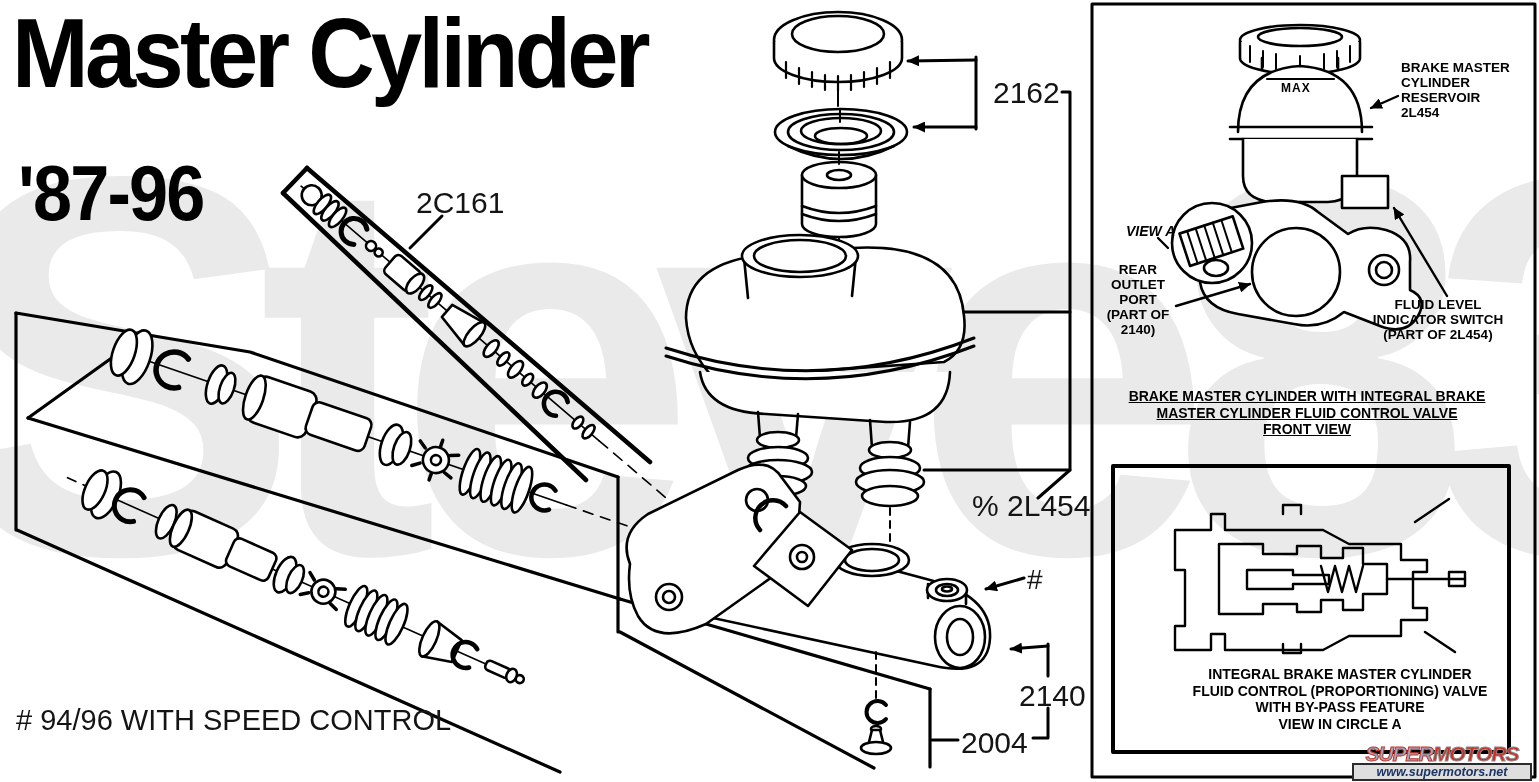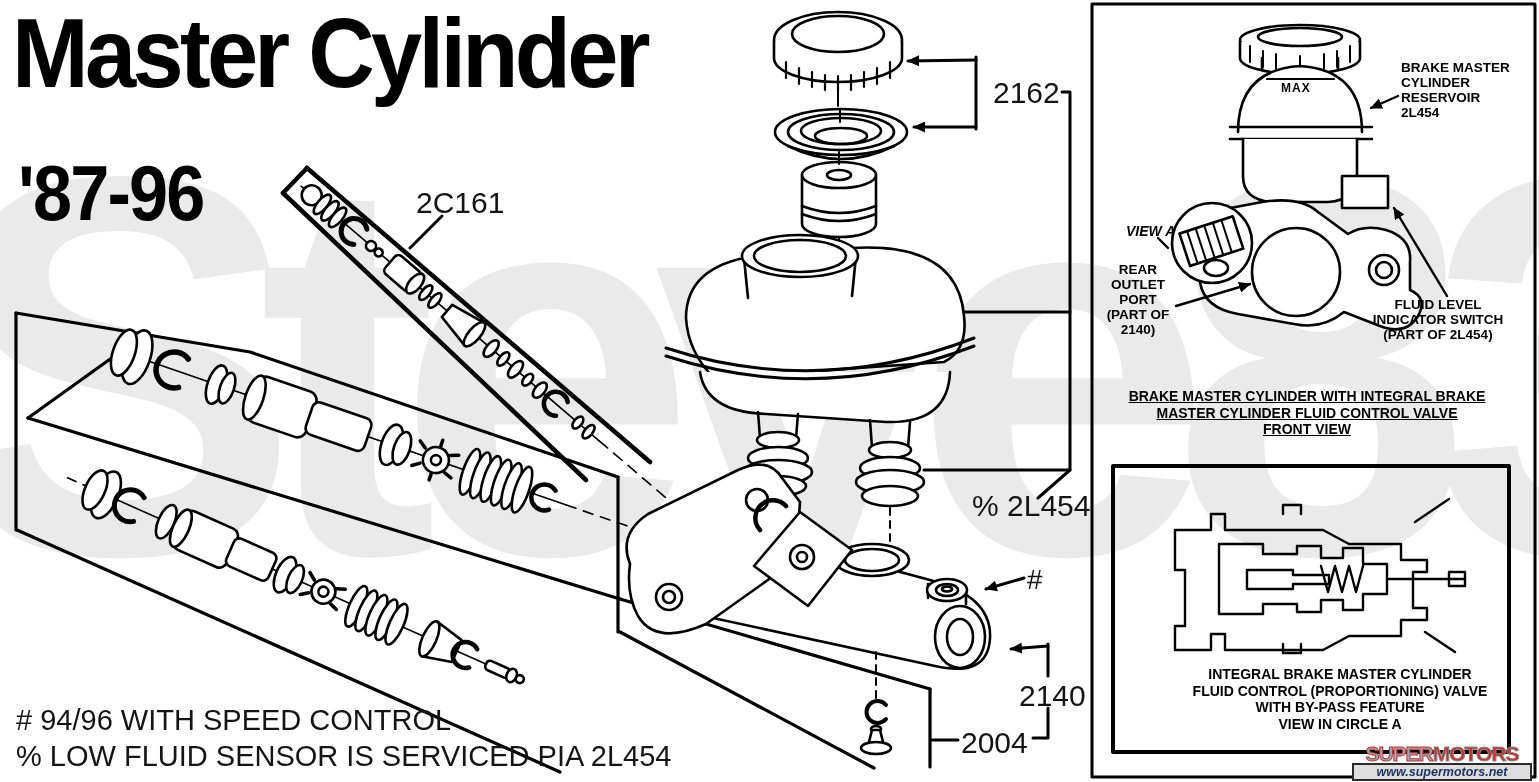--- a/index.html
+++ b/index.html
@@ -30,21 +30,21 @@
   .cap{font-weight:bold;font-size:13.5px;line-height:1.12;white-space:pre-line;}
   #t-max{left:1281px;top:81px;font-size:12px;font-weight:bold;letter-spacing:1px;}
   #t-resv{left:1401px;top:60px;width:125px;text-align:left;}
   #t-viewa{left:1126px;top:223px;font-size:14px;font-weight:bold;font-style:italic;}
   #t-rear{left:1098px;top:262px;width:80px;text-align:center;}
   #t-switch{left:1352px;top:297px;width:172px;text-align:center;}
   #t-front{left:1100px;top:388px;width:414px;text-align:center;font-size:14px;line-height:1.18;text-decoration:underline;}
   #t-valve{left:1112px;top:666px;width:456px;text-align:center;font-size:14px;line-height:1.18;}
   
   #logo{left:1352px;top:743px;width:180px;z-index:3;}
-  #logo .row1{display:flex;justify-content:center;font-weight:bold;
+  #logo .row1{display:flex;justify-content:center;font-style:italic;font-weight:bold;
               font-size:21px;letter-spacing:-1px;line-height:1;}
   #logo .sup{color:#9aa8bd;-webkit-text-stroke:1px #c43026;}
   #logo .mot{color:#ce2b21;-webkit-text-stroke:1px #8a8a8a;}
   #logo .row2{margin-top:-1px;background:#dedede;border:2px solid #2b2b2b;color:#1d3563;
               font-style:italic;font-weight:bold;font-size:12.5px;text-align:center;line-height:1.15;}
 </style>
 </head>
 <body>
 
 <div id="stage">
@@ -304,21 +304,20 @@
   <div class="txt" id="years">'87-96</div>
 
   <div class="txt plabel" id="lab-2c161">2C161</div>
   <div class="txt plabel" id="lab-2162">2162</div>
   <div class="txt plabel" id="lab-2l454">% 2L454</div>
   <div class="txt plabel" id="lab-2140">2140</div>
   <div class="txt plabel" id="lab-2004">2004</div>
   <div class="txt plabel" id="lab-hash">#</div>
 
   <div class="txt foot" id="foot1"># 94/96 WITH  SPEED CONTROL</div>
-  <div class="txt foot" id="foot2">% LOW FLUID SENSOR IS SERVICED PIA 2L454</div>
 
   <div class="txt" id="t-max">MAX</div>
   <div class="txt cap" id="t-resv">BRAKE MASTER
 CYLINDER
 RESERVOIR
 2L454</div>
   <div class="txt" id="t-viewa">VIEW A</div>
   <div class="txt cap" id="t-rear">REAR
 OUTLET
 PORT

